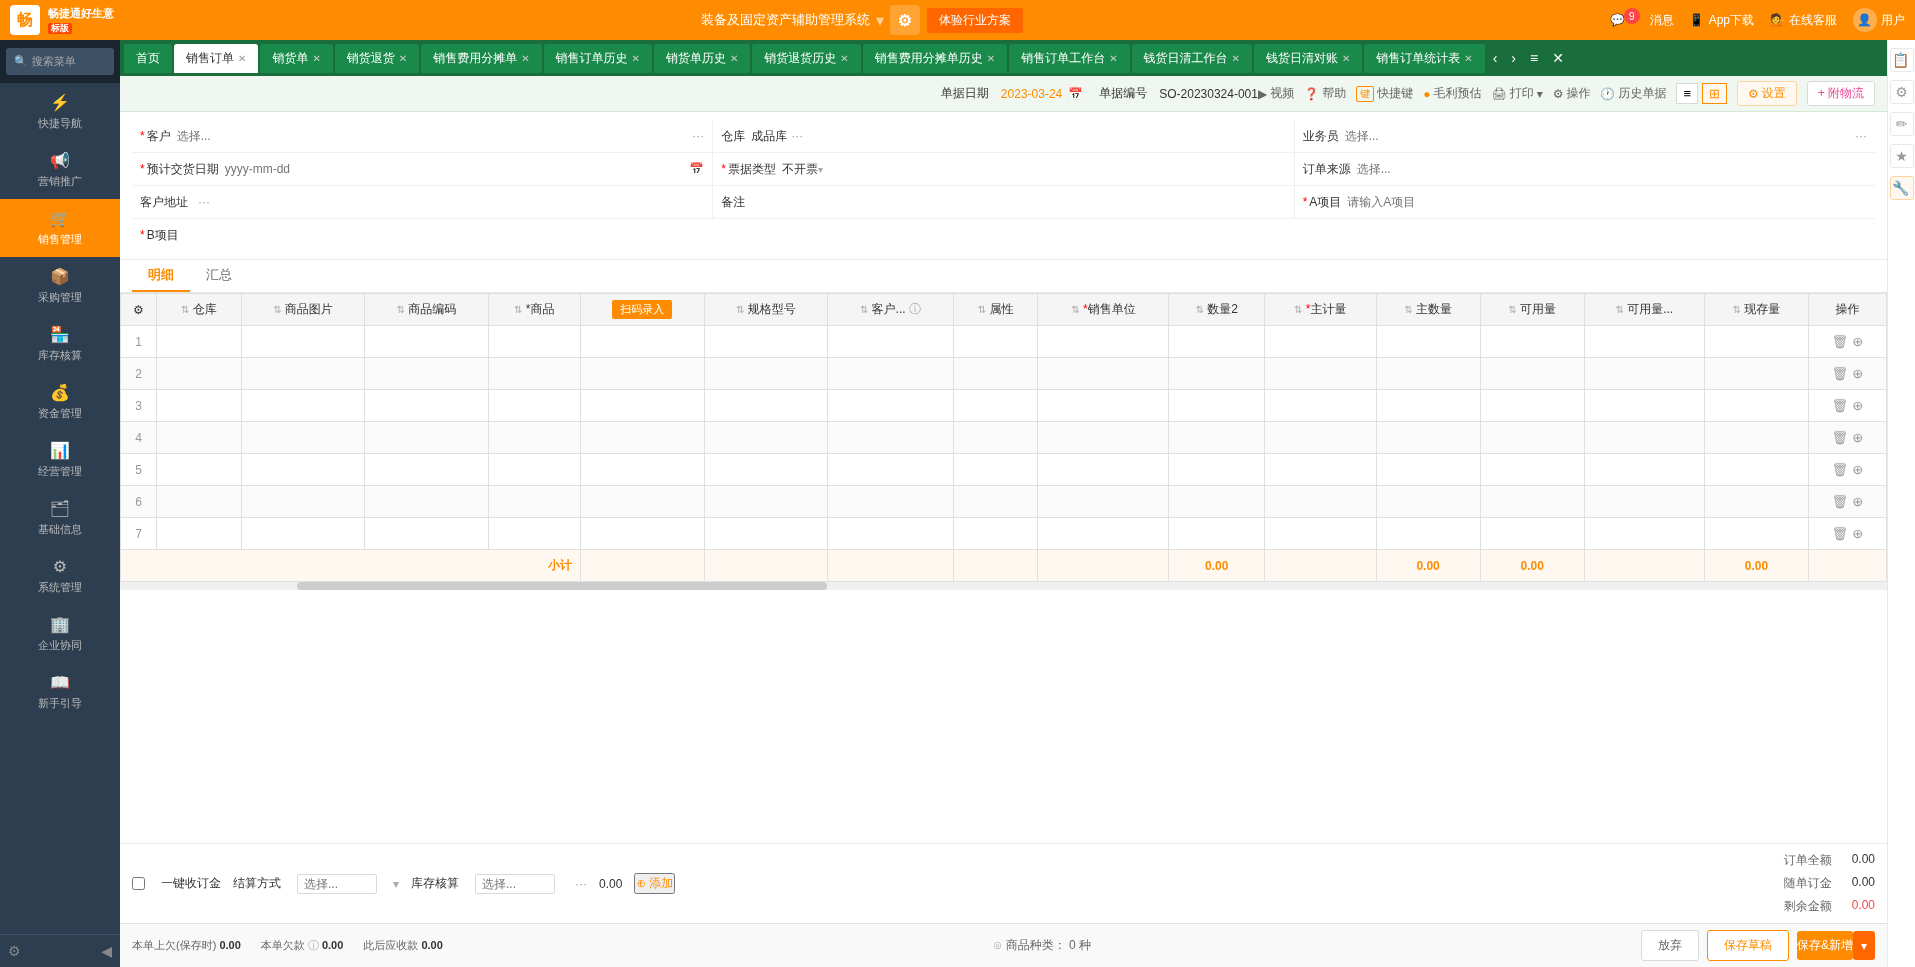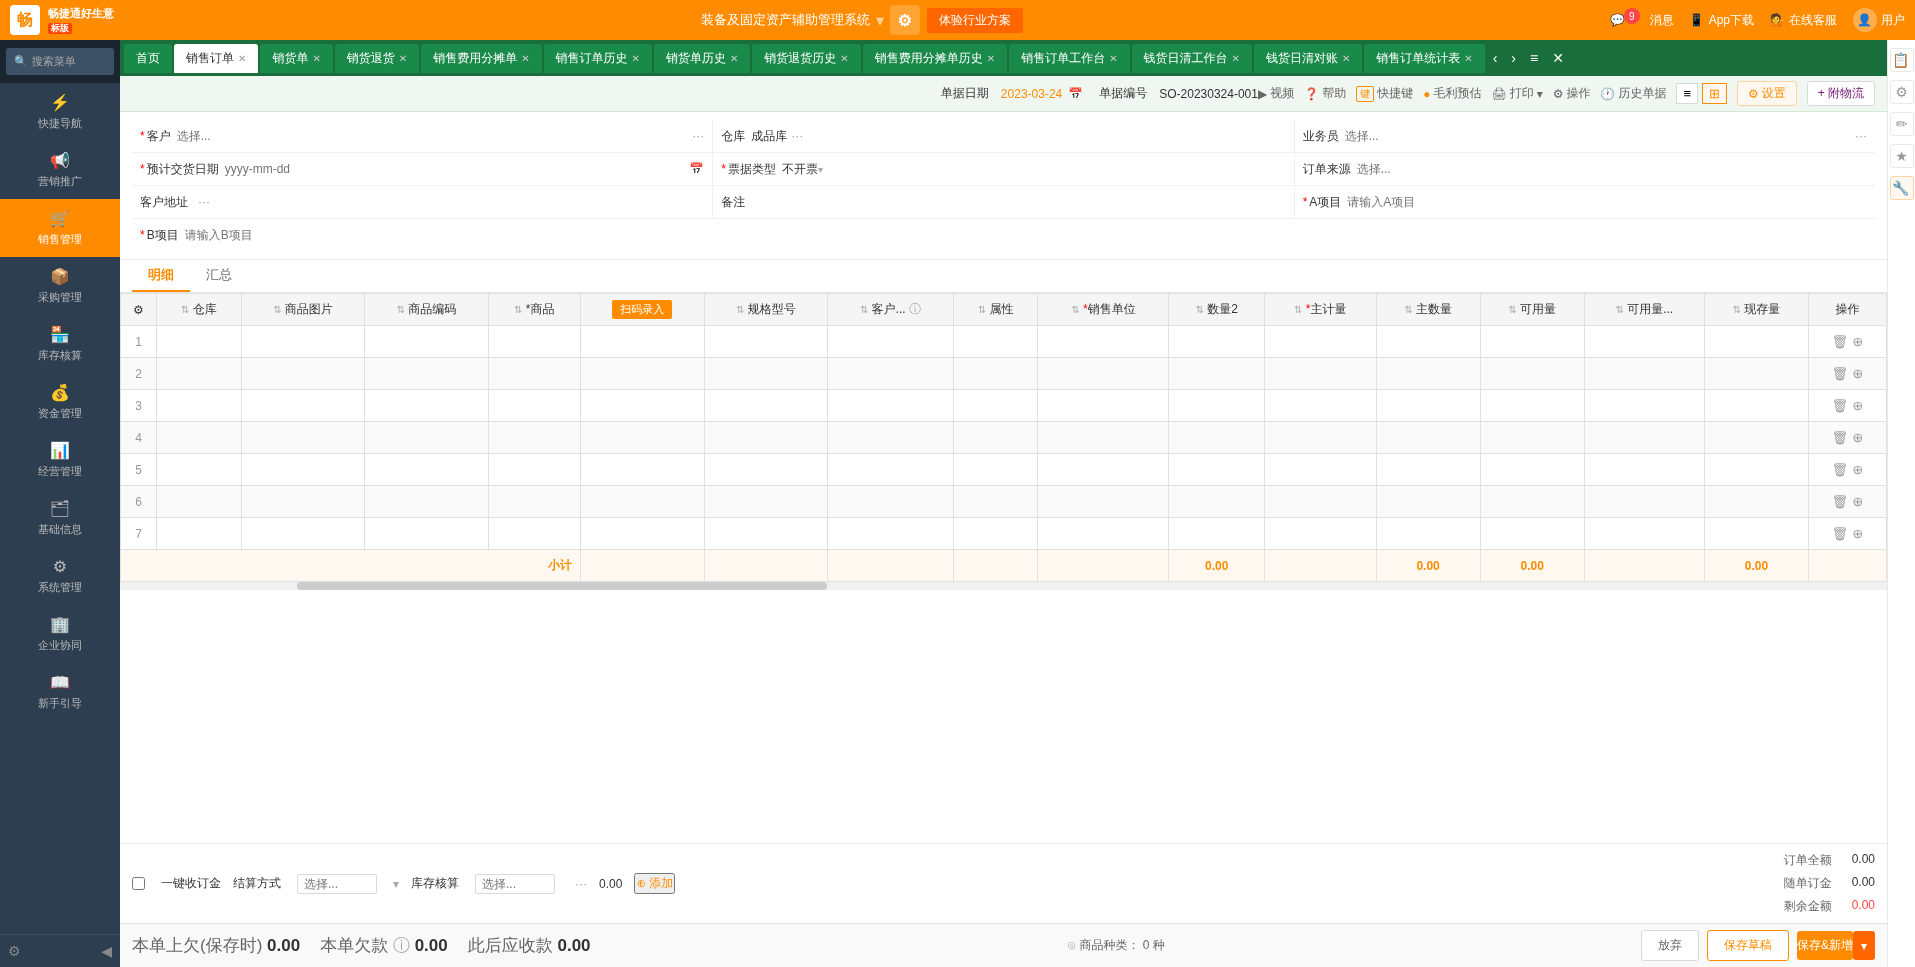--- a/index.html
+++ b/index.html
@@ -391,21 +391,21 @@
       border-top: 1px solid #e0e0e0;
       padding: 6px 12px;
       display: flex;
       align-items: center;
       justify-content: space-between;
     }
     .summary-left {
       display: flex;
       align-items: center;
       gap: 20px;
-      font-size: 17px;
+      font-size: 11px;
       color: #666;
     }
     .summary-center {
       font-size: 12px;
       color: #666;
     }
     .summary-right {
       display: flex;
       align-items: center;
       gap: 8px;
@@ -695,21 +695,21 @@
             <span>历史单据</span>
           </div>
           <div style="display:flex;gap:4px;">
             <button style="border:1px solid #d9d9d9;background:white;padding:2px 6px;cursor:pointer;font-size:13px;">≡</button>
             <button style="border:1px solid #ff8c00;background:#fff8f0;color:#ff8c00;padding:2px 6px;cursor:pointer;font-size:13px;">⊞</button>
           </div>
           <button style="background:#fff8f0;border:1px solid #ffd4a0;color:#ff8c00;padding:3px 10px;border-radius:3px;cursor:pointer;font-size:12px;display:flex;align-items:center;gap:3px;">
             <span>⚙</span>
             <span>设置</span>
           </button>
-          <button style="background:white;border:1px solid #d9d9d9;color:#701a75;padding:3px 10px;border-radius:3px;cursor:pointer;font-size:12px;">
+          <button style="background:white;border:1px solid #d9d9d9;color:#ec4899;padding:3px 10px;border-radius:3px;cursor:pointer;font-size:12px;">
             <span>+</span>
             <span>附物流</span>
           </button>
         </div>
       </div>
 
       <div class="form-fields">
 
         <div class="form-row">
           <div class="form-field" style="flex:2;">
@@ -762,21 +762,20 @@
             <span class="required-mark">*</span>
             <span class="field-label">A项目</span>
             <input class="field-input" type="text" placeholder="请输入A项目" style="">
           </div>
         </div>
 
         <div class="form-row">
           <div class="form-field">
             <span class="required-mark">*</span>
             <span class="field-label">B项目</span>
-            <input class="field-input" type="text" placeholder="请输入B项目" style="">
           </div>
         </div>
       </div>
 
       <div class="detail-tabs">
         <div class="detail-tab active">
           <span>明细</span>
         </div>
         <div class="detail-tab">
           <span>汇总</span>

